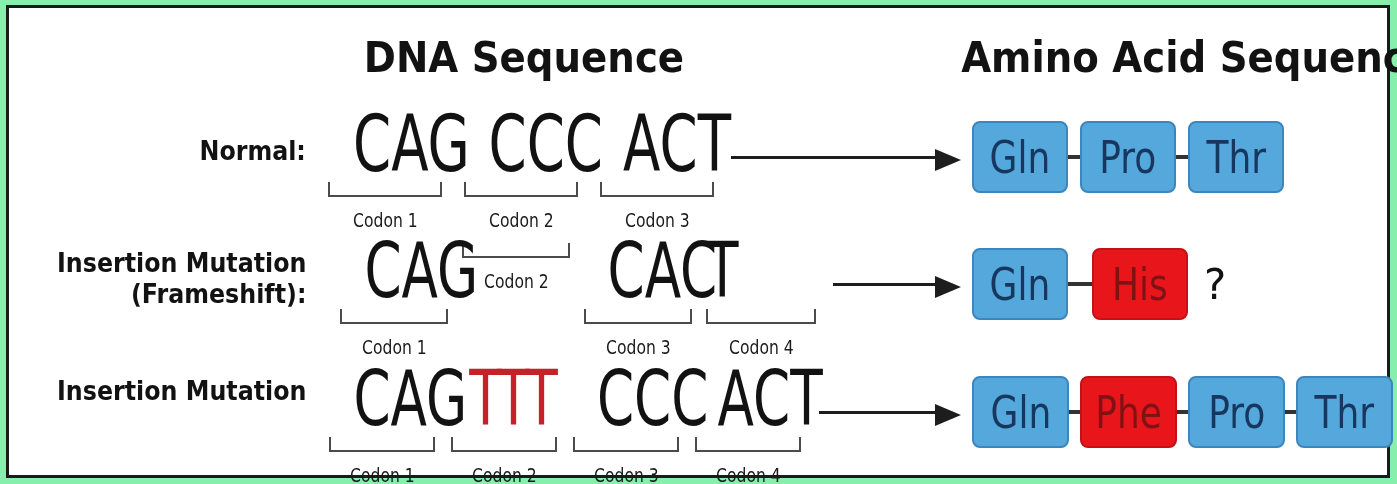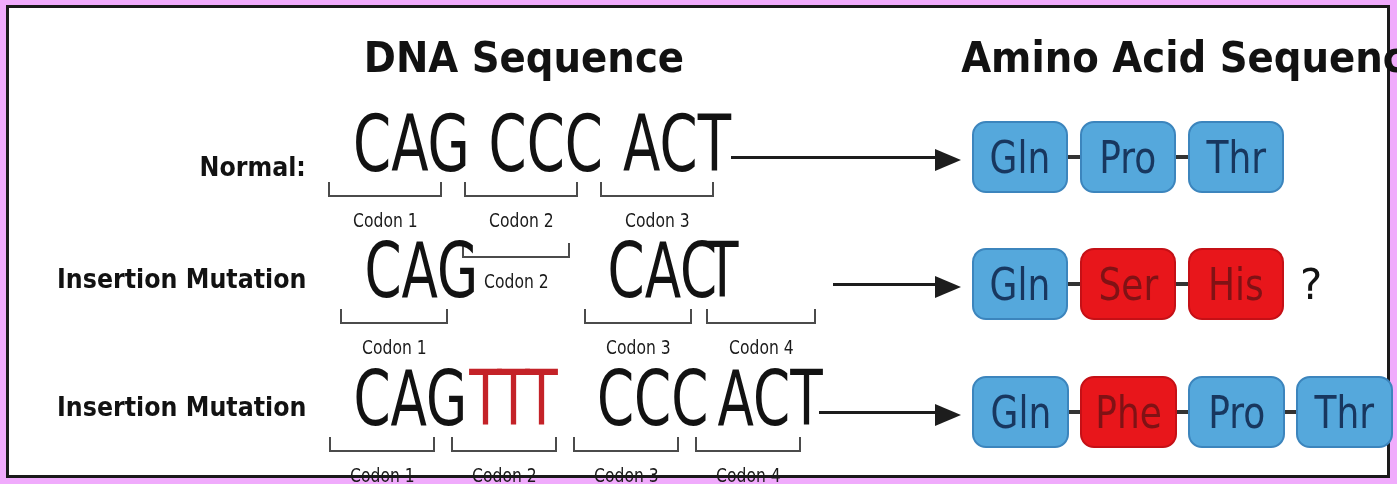--- a/index.html
+++ b/index.html
@@ -1,30 +1,30 @@
 <!DOCTYPE html>
 <html style="--blue-box: #55a8dc; --blue-box-border: #3c85bd; --blue-text: #18375f; --red-box: #e8161b; --red-box-border: #c51016; --red-text: #801215; --inserted-letter: #c42228; --arrow: #1d1d1d; --bracket: #4b4b4b; --dash: #333333;"><head>
 <meta charset="utf-8">
 <style>
   html,body{margin:0;padding:0;background:#ffffff;}
-  .screen{position:relative;width:1397px;height:484px;background:#f0abfc;overflow:hidden;
+  .screen{position:relative;width:1397px;height:484px;background:#86efac;overflow:hidden;
           font-family:"DejaVu Sans",sans-serif;color:#121212;}
   .frame{position:absolute;left:6px;top:5px;right:7px;bottom:6px;border:3px solid #1a1a1a;background:#ffffff;}
 
   
   .title{position:absolute;top:24px;font-size:43px;font-weight:bold;white-space:nowrap;text-align:center;}
   .t-dna{left:315px;width:400px;}
   .t-aa{left:926px;width:460px;}
   .scale-title{display:inline-block;transform:scaleX(0.90);transform-origin:center;}
 
   
   .row{position:absolute;left:0;right:0;height:115px;}
   .r1{top:103px;} .r2{top:230px;} .r3{top:358px;}
 
-  .row-label{position:absolute;left:0;top:16px;width:297px;text-align:right;
+  .row-label{position:absolute;left:0;top:0;width:297px;text-align:right;
              font-weight:bold;font-size:27px;line-height:31px;white-space:nowrap;}
   .r1 .row-label{padding-top:24px;} .r2 .row-label,.r3 .row-label{padding-top:9px;}
   .lbl-line{display:block;}
   .scale-lbl{display:inline-block;transform:scaleX(0.88);transform-origin:right center;}
 
   
   .codons{position:absolute;top:0;display:flex;align-items:flex-start;}
   .r1 .codons{left:319px;gap:22px;}
   .r2 .codons{left:331px;gap:14px;}
   .r3 .codons{left:320px;gap:16px;}
@@ -45,21 +45,21 @@
   
   .arrow{position:absolute;top:45px;height:0;border-top:3px solid var(--arrow,#1d1d1d);}
   .a1{left:722px;width:208px;} .a2{left:824px;width:106px;} .a3{left:810px;width:120px;}
   .head{position:absolute;right:-22px;top:-10px;width:0;height:0;
         border-top:11px solid transparent;border-bottom:11px solid transparent;
         border-left:26px solid var(--arrow,#1d1d1d);}
 
   
   .aa-seq{position:absolute;left:963px;top:10px;display:flex;align-items:center;}
   .aa{height:68px;display:flex;align-items:center;justify-content:center;
-      font-size:45px;border-radius:14px;white-space:nowrap;}
+      font-size:45px;border-radius:8px;white-space:nowrap;}
   .r1 .aa,.r2 .aa{width:92px;} .r3 .aa{width:93px;}
   .scale-aa{display:inline-block;transform:scaleX(0.80);transform-origin:center;}
   .aa.blue{background:var(--blue-box,#55a8dc);border:2px solid var(--blue-box-border,#3c85bd);color:var(--blue-text,#18375f);}
   .aa.red{background:var(--red-box,#e8161b);border:2px solid var(--red-box-border,#c51016);color:var(--red-text,#801215);}
   .dash{width:12px;height:4px;background:var(--dash,#333333);flex:none;}
   .r3 .dash{width:11px;}
   .suffix{font-size:42px;color:#121212;margin-left:16px;}
 </style>
 </head>
 <body>
@@ -109,20 +109,21 @@
         <div class="dash"></div>
         <div class="aa blue">
             <span class="scale-aa">Thr</span>
           </div>
       </div>
     </div>
 
     <div class="row r2">
       <div class="row-label">
         <span class="lbl-line"><span class="scale-lbl">Insertion Mutation</span></span>
+        <span class="lbl-line"><span class="scale-lbl">(Frameshift):</span></span>
       </div>
       <div class="codons">
         <div class="codon">
           <div class="letters"><span class="scale"><span class="red-seg"></span><span>CAG</span></span></div>
           <div class="bracket"></div>
           <div class="codon-label"><span class="scale-sm">Codon 1</span></div>
         </div>
         <div class="codon">
           <div class="bracket"></div>
           <div class="codon-label"><span class="scale-sm">Codon 2</span></div>
@@ -139,23 +140,20 @@
         </div>
       </div>
       <div class="arrow a2">
           <div class="head"></div>
         </div>
       <div class="aa-seq">
         <div class="aa blue">
             <span class="scale-aa">Gln</span>
           </div>
         <div class="dash"></div>
-        <div class="aa red">
-            <span class="scale-aa">Ser</span>
-          </div>
         <div class="dash"></div>
         <div class="aa red">
             <span class="scale-aa">His</span>
           </div>
         <div class="suffix">?</div>
       </div>
     </div>
 
     <div class="row r3">
       <div class="row-label">

